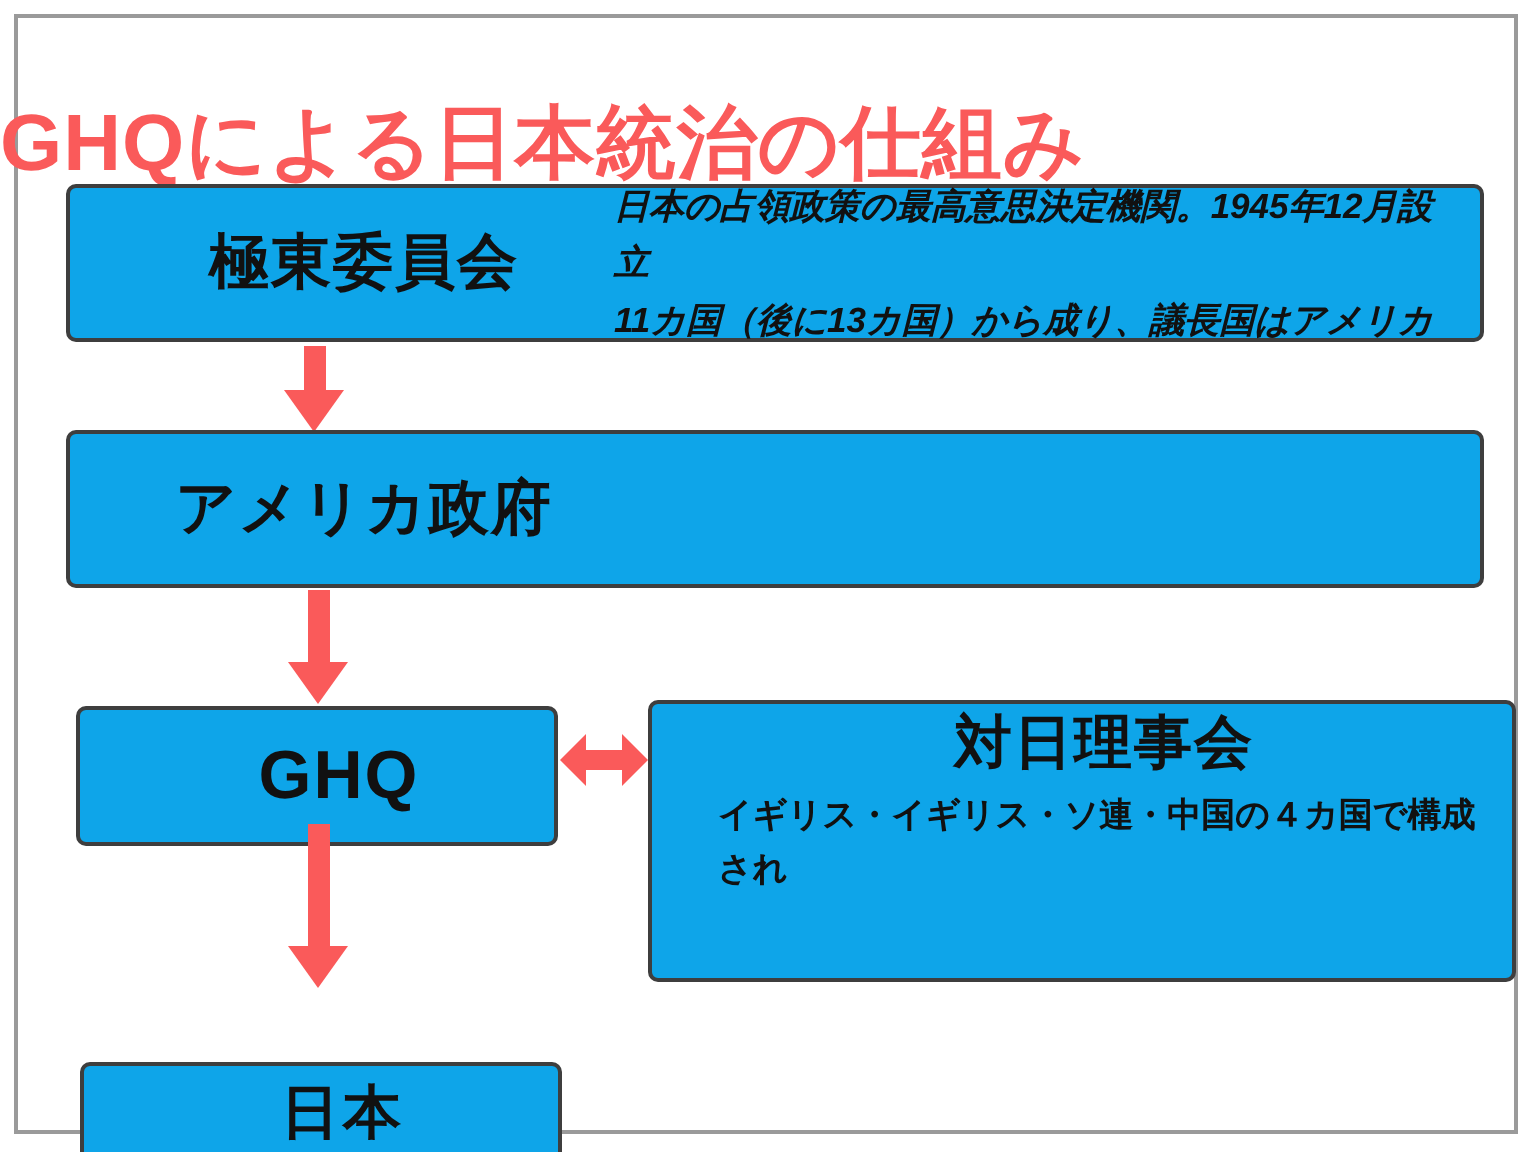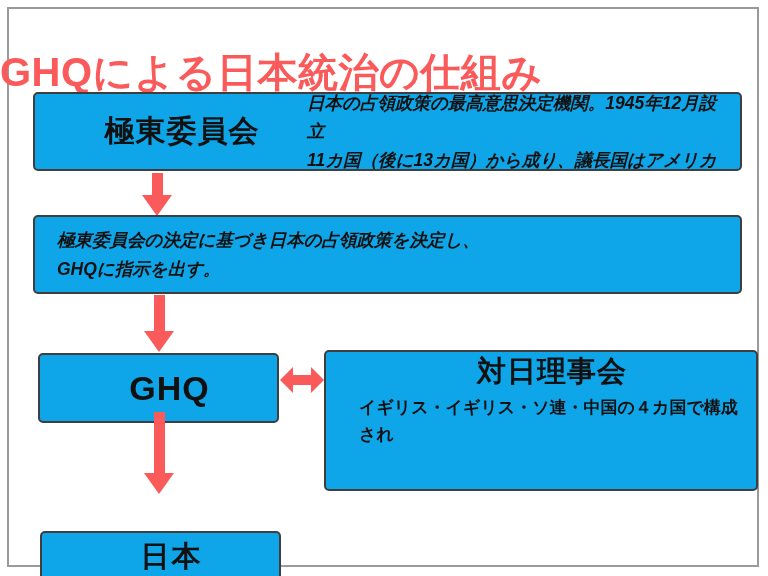--- a/index.html
+++ b/index.html
@@ -129,24 +129,21 @@
     <div>11カ国（後に13カ国）から成り、議長国はアメリカ</div>
   </div>
 </div>
 
 <div class="arrow-v arrow-1">
   <div class="shaft"></div>
   <div class="head"></div>
 </div>
 
 <div class="flowbox box-usgov split">
-  <div class="desc-col">
-    <div>極東委員会の決定に基づき日本の占領政策を決定し、</div>
-    <div>GHQに指示を出す。</div>
-  </div>
+  <div class="label-col">アメリカ政府</div>
 </div>
 
 <div class="arrow-v arrow-2">
   <div class="shaft"></div>
   <div class="head"></div>
 </div>
 
 <div class="flowbox box-ghq">
   <span>GHQ</span>
 </div>

